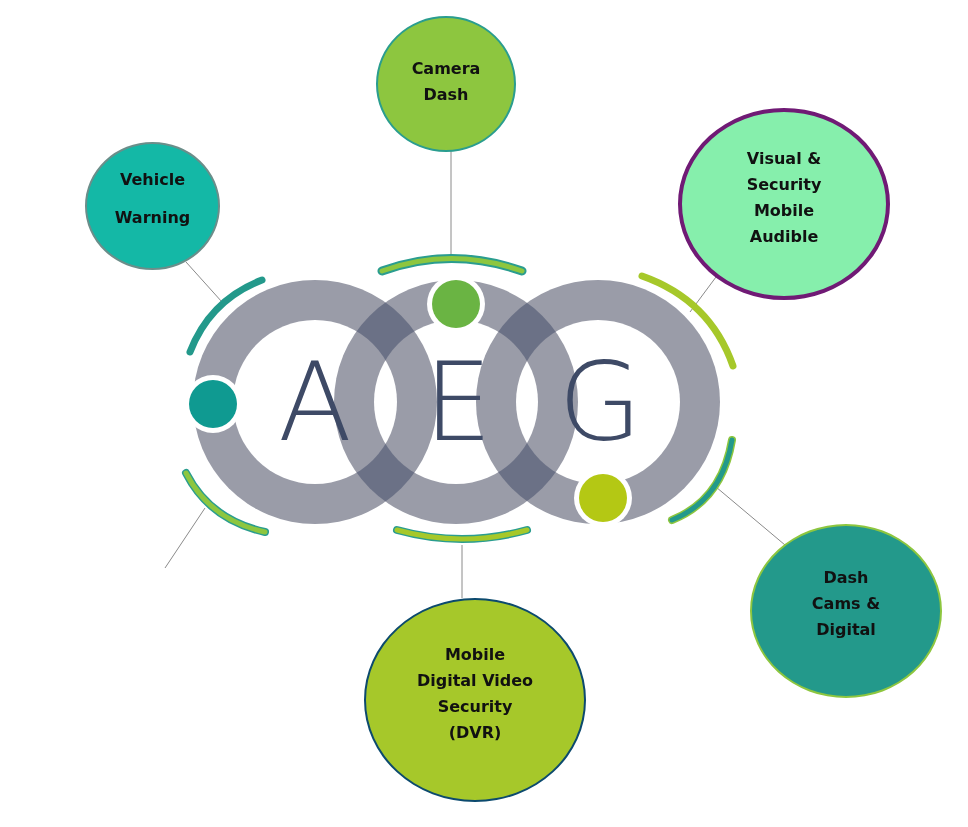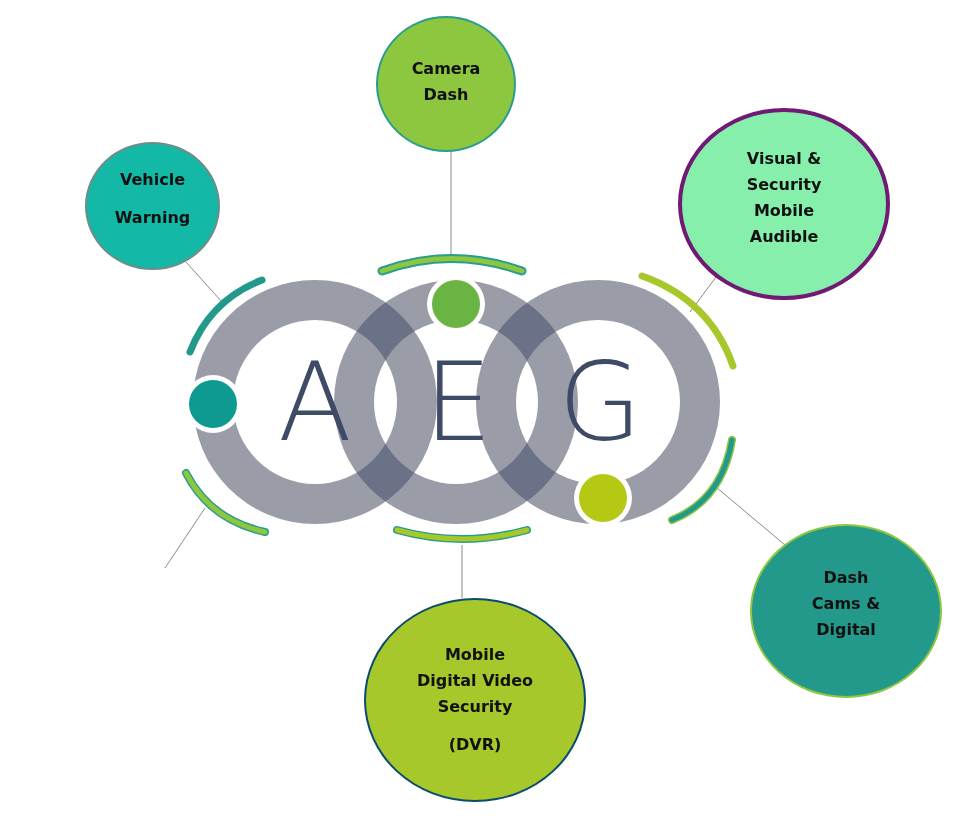--- a/index.html
+++ b/index.html
@@ -111,21 +111,21 @@
     <span>Security</span>
     <span>Mobile</span>
     <span>Audible</span>
   </div>
 
 
   <div class="node" style="left:364px;top:598px;width:222px;height:204px;background:#a6c82a;border:2px solid #0c4a6e;justify-content:flex-start;padding-top:42px;">
     <span>Mobile</span>
     <span>Digital Video</span>
     <span>Security</span>
-    <span style="margin-top:12px;">(DVR)</span>
+    <span style="margin-top:0;">(DVR)</span>
   </div>
 
   <div class="node" style="left:750px;top:524px;width:192px;height:174px;background:#23998b;border:2px solid #8dc63f;padding-bottom:14px;">
     <span>Dash</span>
     <span>Cams &amp;</span>
     <span>Digital</span>
   </div>
 
 </div>
 

